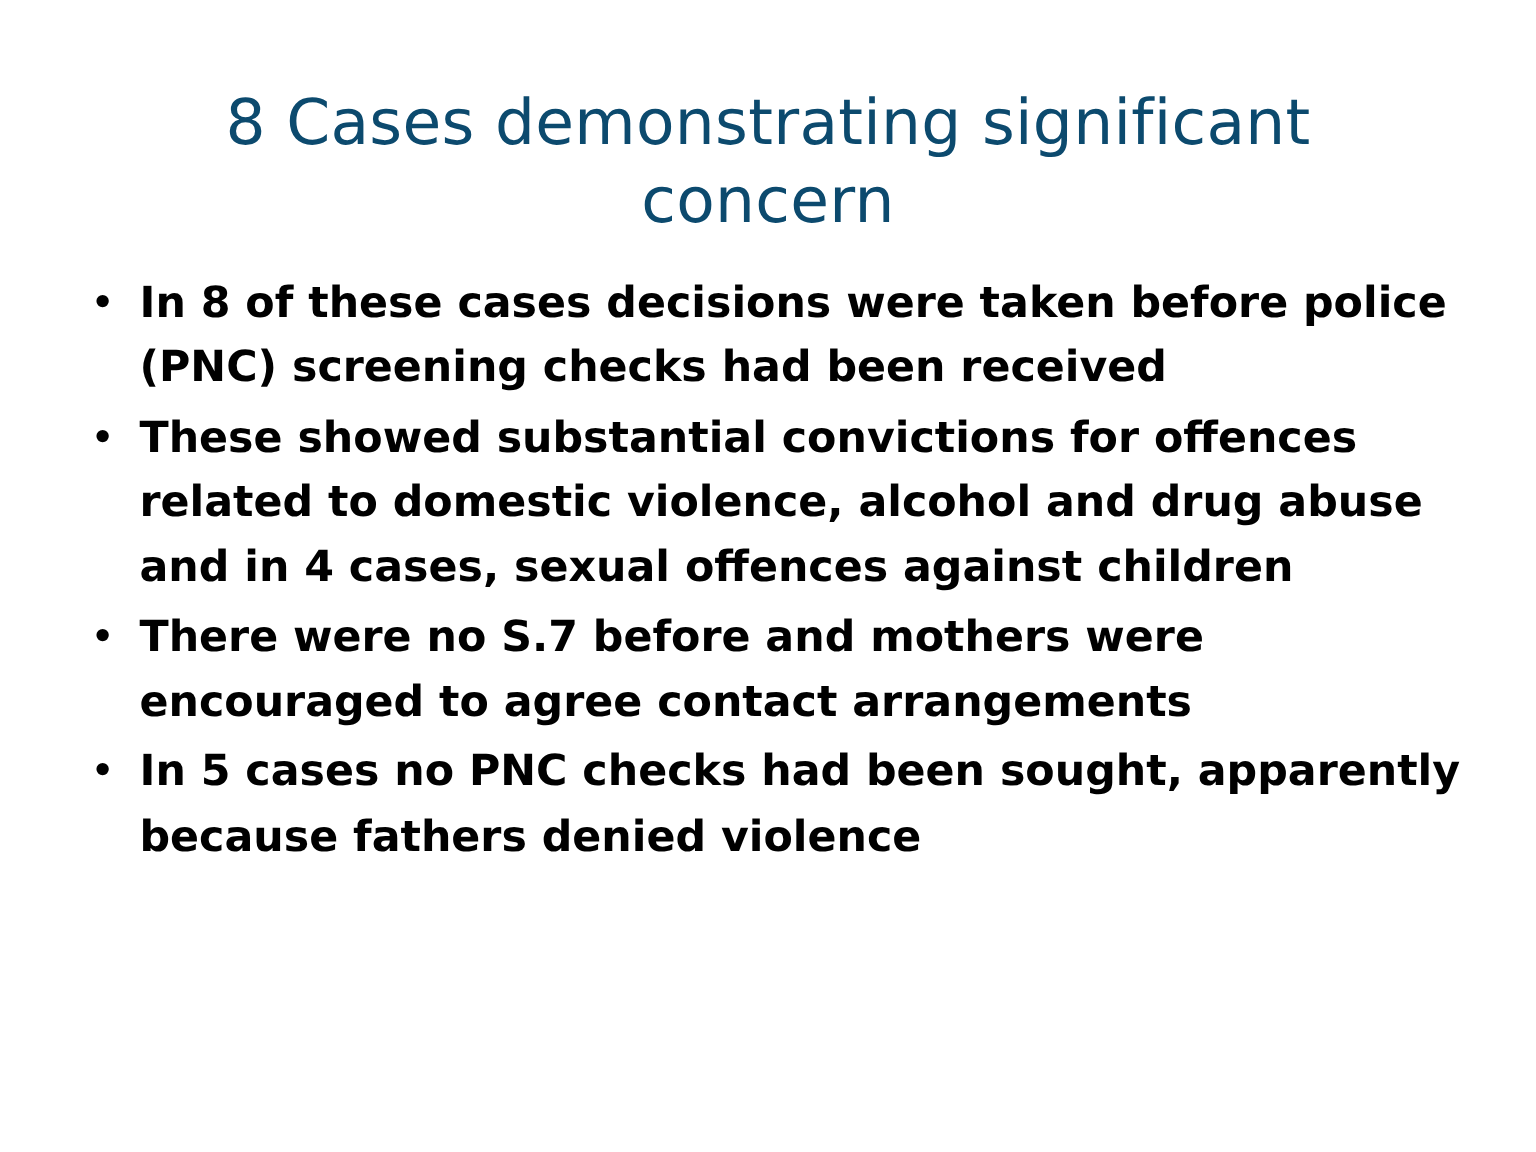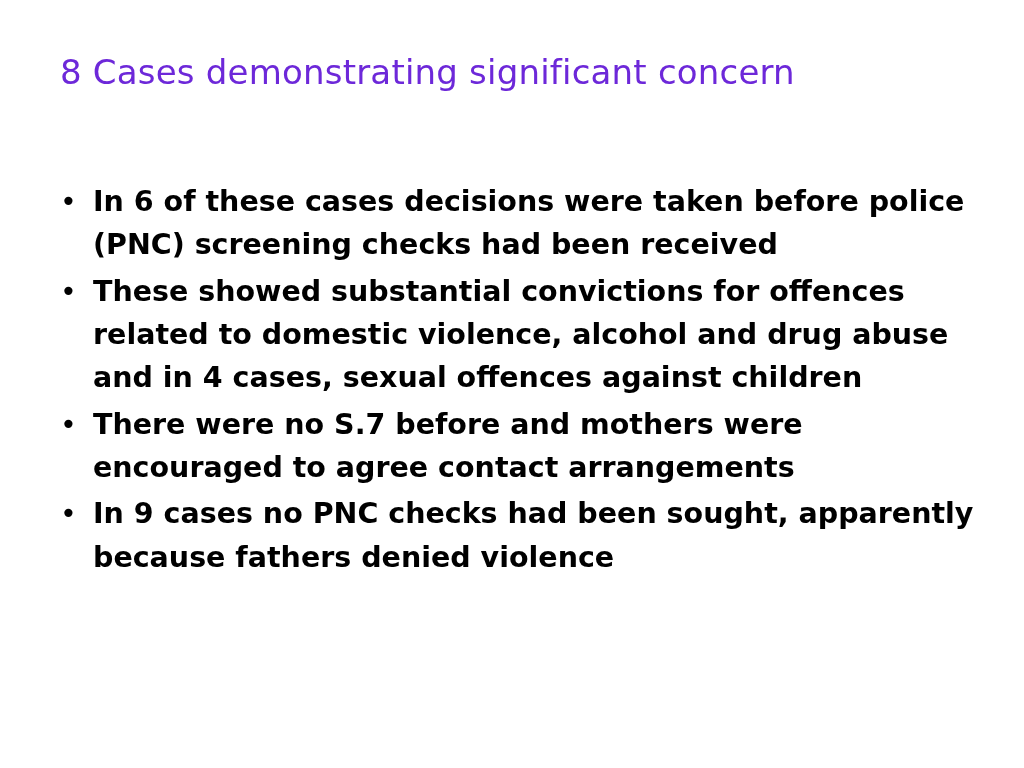--- a/index.html
+++ b/index.html
@@ -18,25 +18,26 @@
     position: relative;
     width: 1024px;
     height: 768px;
     box-sizing: border-box;
   }
   .slide-title {
     position: absolute;
     top: 28px;
     left: 60px;
     width: 904px;
-    font-size: 34px;
+    text-align: center;
+    font-size: 42px;
     font-weight: 400;
     line-height: 1.24;
     letter-spacing: 0.2px;
-    color: #6d28d9;
+    color: #0c4a6e;
   }
   .body-list {
     position: absolute;
     top: 180px;
     left: 48px;
     width: 930px;
     list-style: none;
     margin: 0;
     padding: 0;
   }
@@ -64,29 +65,29 @@
 </head>
 <body>
 
 <div class="slide">
 
   <h1 class="slide-title">8 Cases demonstrating significant concern</h1>
 
   <ul class="body-list">
     <li class="bullet-item">
       <span class="dot">•</span>
-      <span class="bullet-text">In 6 of these cases decisions were taken before police (PNC) screening checks had been received</span>
+      <span class="bullet-text">In 8 of these cases decisions were taken before police (PNC) screening checks had been received</span>
     </li>
     <li class="bullet-item">
       <span class="dot">•</span>
       <span class="bullet-text">These showed substantial convictions for offences related to domestic violence, alcohol and drug abuse and in 4 cases, sexual offences against children</span>
     </li>
     <li class="bullet-item">
       <span class="dot">•</span>
       <span class="bullet-text">There were no S.7 before and mothers were encouraged to agree contact arrangements</span>
     </li>
     <li class="bullet-item">
       <span class="dot">•</span>
-      <span class="bullet-text">In 9 cases no PNC checks had been sought, apparently because fathers denied violence</span>
+      <span class="bullet-text">In 5 cases no PNC checks had been sought, apparently because fathers denied violence</span>
     </li>
   </ul>
 
 </div>
 
 </body></html>

